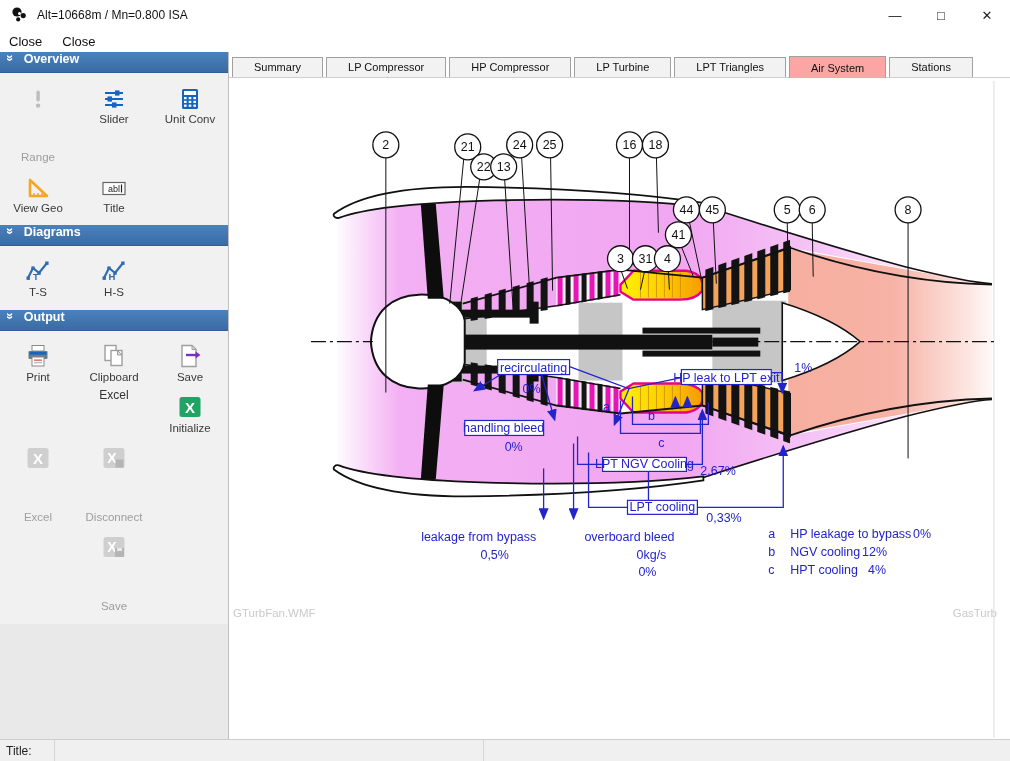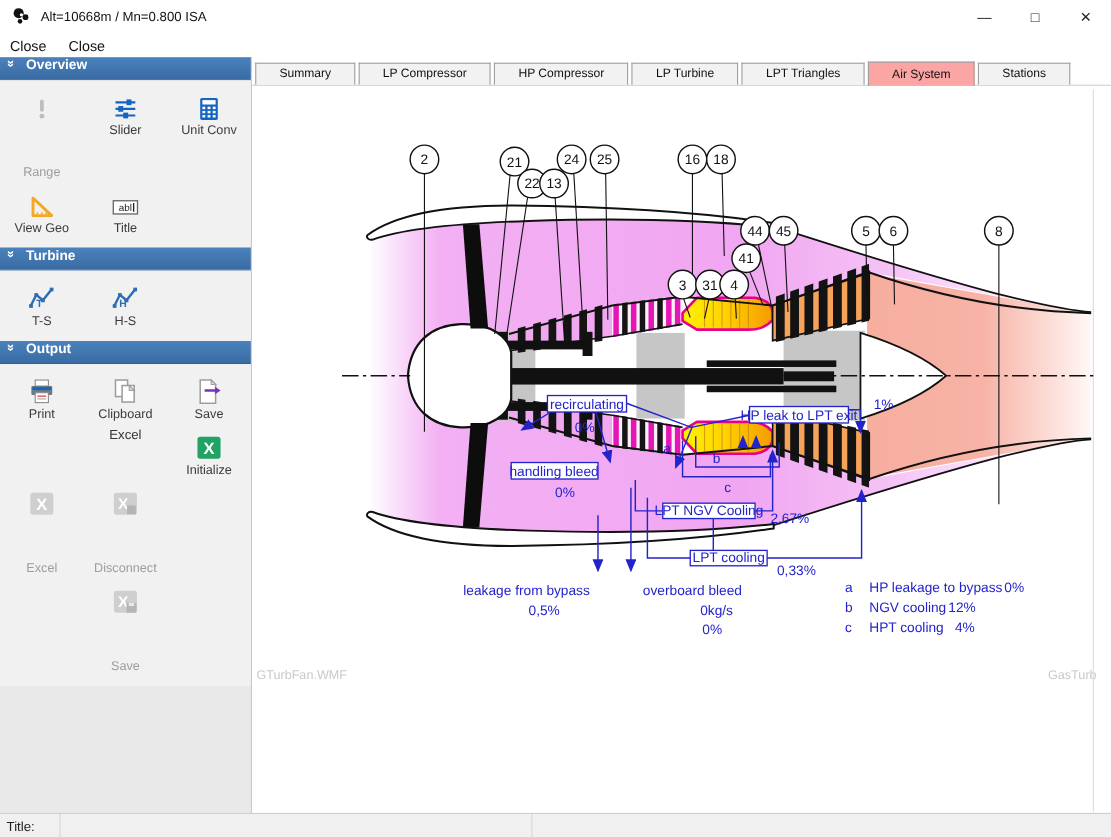--- a/index.html
+++ b/index.html
@@ -140,21 +140,21 @@
               <text x="7" y="15.8" font-size="9" fill="#222" font-family="Liberation Sans, sans-serif">abl</text>
               <line x1="20.5" y1="8.5" x2="20.5" y2="16.5" stroke="#222" stroke-width="1.2"></line>
             </svg>
         </span>
         <span class="tlabel">Title</span>
       </div>
     </div>
 
     <div class="section-header">
       <span class="chev">»</span>
-      <span>Turbine</span>
+      <span>Diagrams</span>
     </div>
     <div class="tool-grid">
       <div class="tool">
         <span class="ticon">
           <svg width="26" height="26" viewBox="0 0 26 26">
               <polyline points="3,20 8,10 14,15 22,5" fill="none" stroke="#2E6DB4" stroke-width="2.2"></polyline>
               <g fill="#2E6DB4">
                 <rect x="1.5" y="18.5" width="3.4" height="3.4"></rect>
                 <rect x="6.3" y="8.5" width="3.4" height="3.4"></rect>
                 <rect x="12.3" y="13.4" width="3.4" height="3.4"></rect>

